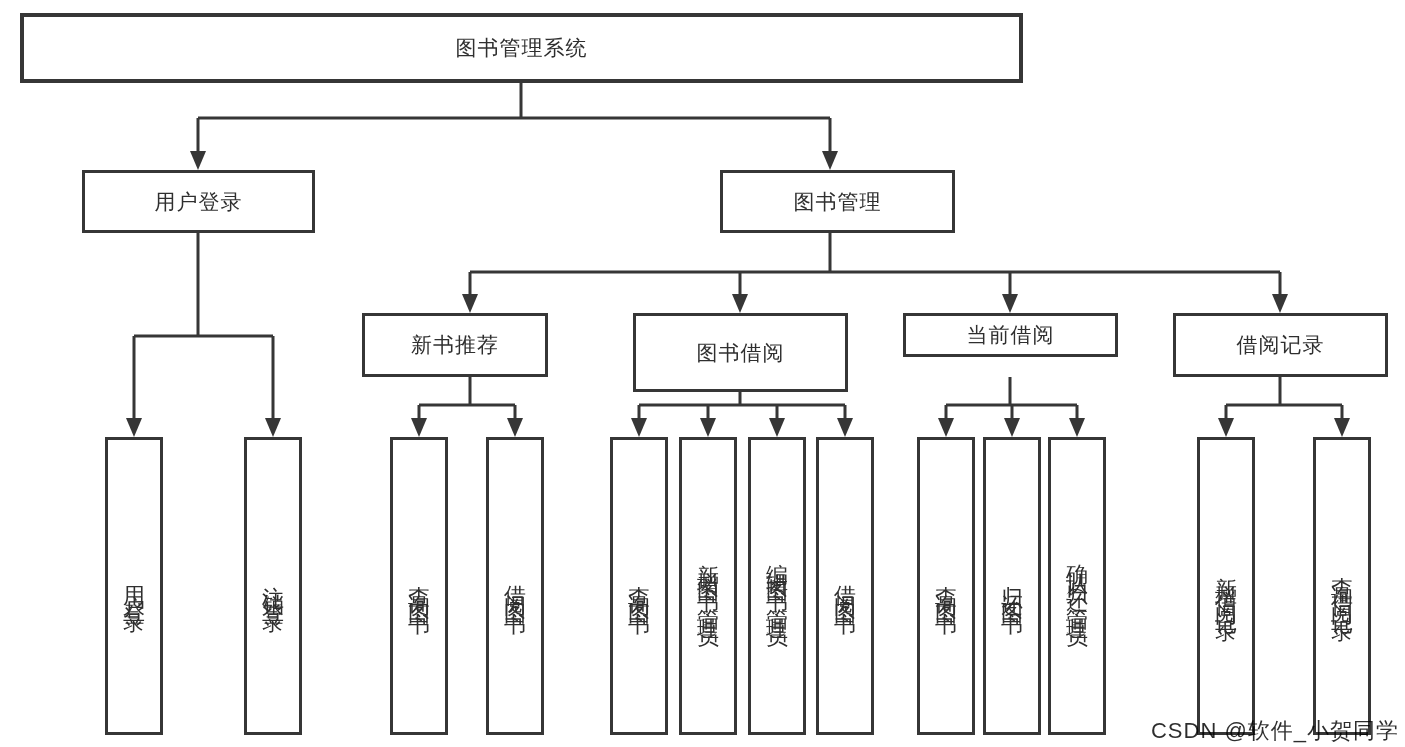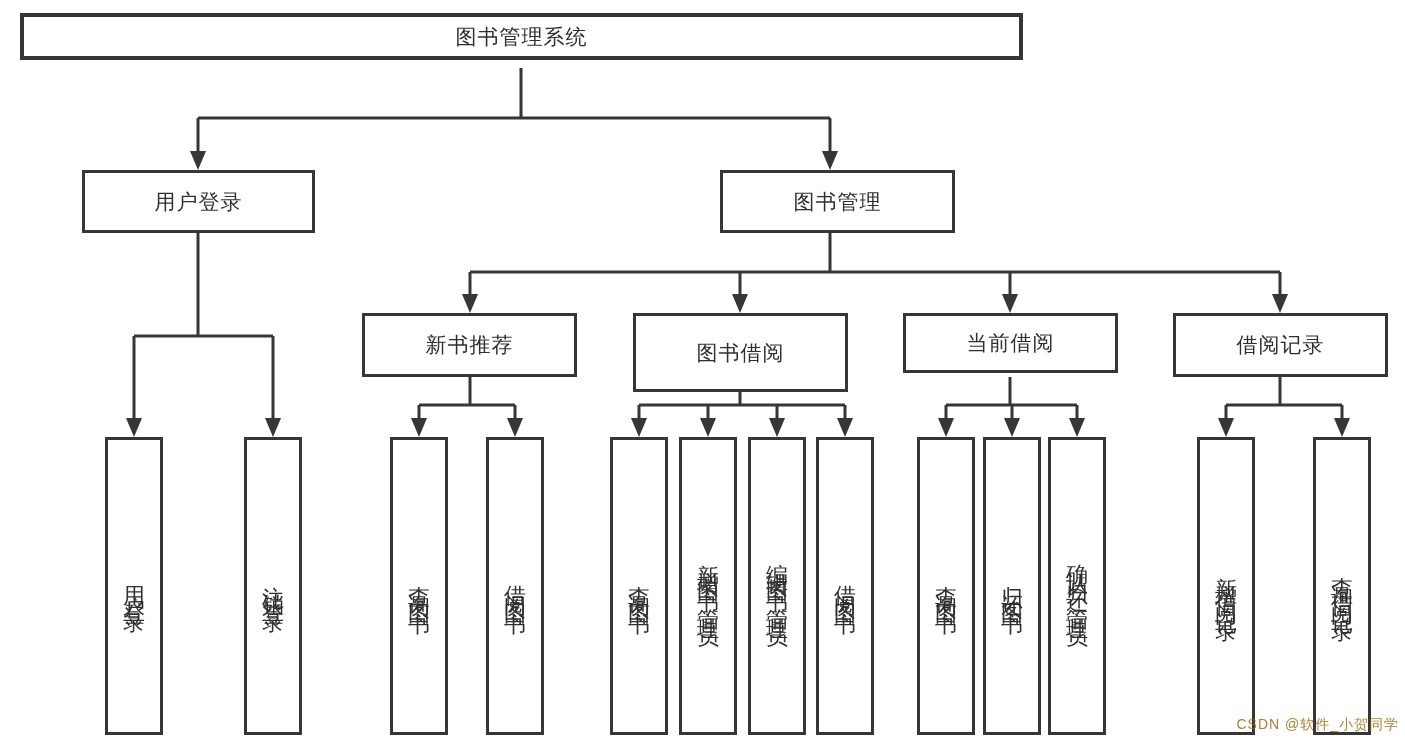--- a/index.html
+++ b/index.html
@@ -47,22 +47,22 @@
     font-size: 22px;
     line-height: 1;
     letter-spacing: 9px;
     white-space: nowrap;
   }
   #watermark {
     position: absolute;
     top: 716px;
     right: 6px;
     z-index: 5;
-    font-size: 14px;
-    color: #a16207;
+    font-size: 22px;
+    color: #000000;
     opacity: 0.82;
     white-space: nowrap;
     letter-spacing: 1px;
   }
 </style>
 </head>
 <body>
 
 <div id="stage">
 
@@ -109,38 +109,38 @@
       <polygon points="769,418 785,418 777,437"></polygon>
       <polygon points="837,418 853,418 845,437"></polygon>
       <polygon points="938,418 954,418 946,437"></polygon>
       <polygon points="1004,418 1020,418 1012,437"></polygon>
       <polygon points="1069,418 1085,418 1077,437"></polygon>
       <polygon points="1218,418 1234,418 1226,437"></polygon>
       <polygon points="1334,418 1350,418 1342,437"></polygon>
     </g>
   </svg>
 
-  <div class="node hnode root" style="left:20px; top:13px; width:1003px; height:47px;">
+  <div class="node hnode root" style="left:20px; top:13px; width:1003px; height:70px;">
     <span>图书管理系统</span>
   </div>
 
   <div class="node hnode" style="left:82px; top:170px; width:233px; height:63px;">
     <span>用户登录</span>
   </div>
   <div class="node hnode" style="left:712px; top:170px; width:235px; height:63px;margin-left:8px;">
     <span>图书管理</span>
   </div>
 
-  <div class="node hnode" style="left:362px; top:313px; width:215px; height:64px;">
+  <div class="node hnode" style="left:362px; top:313px; width:186px; height:64px;">
     <span>新书推荐</span>
   </div>
   <div class="node hnode" style="left:633px; top:313px; width:215px; height:79px;">
     <span>图书借阅</span>
   </div>
-  <div class="node hnode" style="left:903px; top:313px; width:215px; height:60px;">
+  <div class="node hnode" style="left:903px; top:313px; width:215px; height:44px;">
     <span>当前借阅</span>
   </div>
   <div class="node hnode" style="left:1173px; top:313px; width:215px; height:64px;">
     <span>借阅记录</span>
   </div>
 
   <div class="node vnode" style="left:105px; top:437px; width:58px; height:298px;">
     <span class="vtext">用户登录</span>
   </div>
   <div class="node vnode" style="left:244px; top:437px; width:58px; height:298px;">

